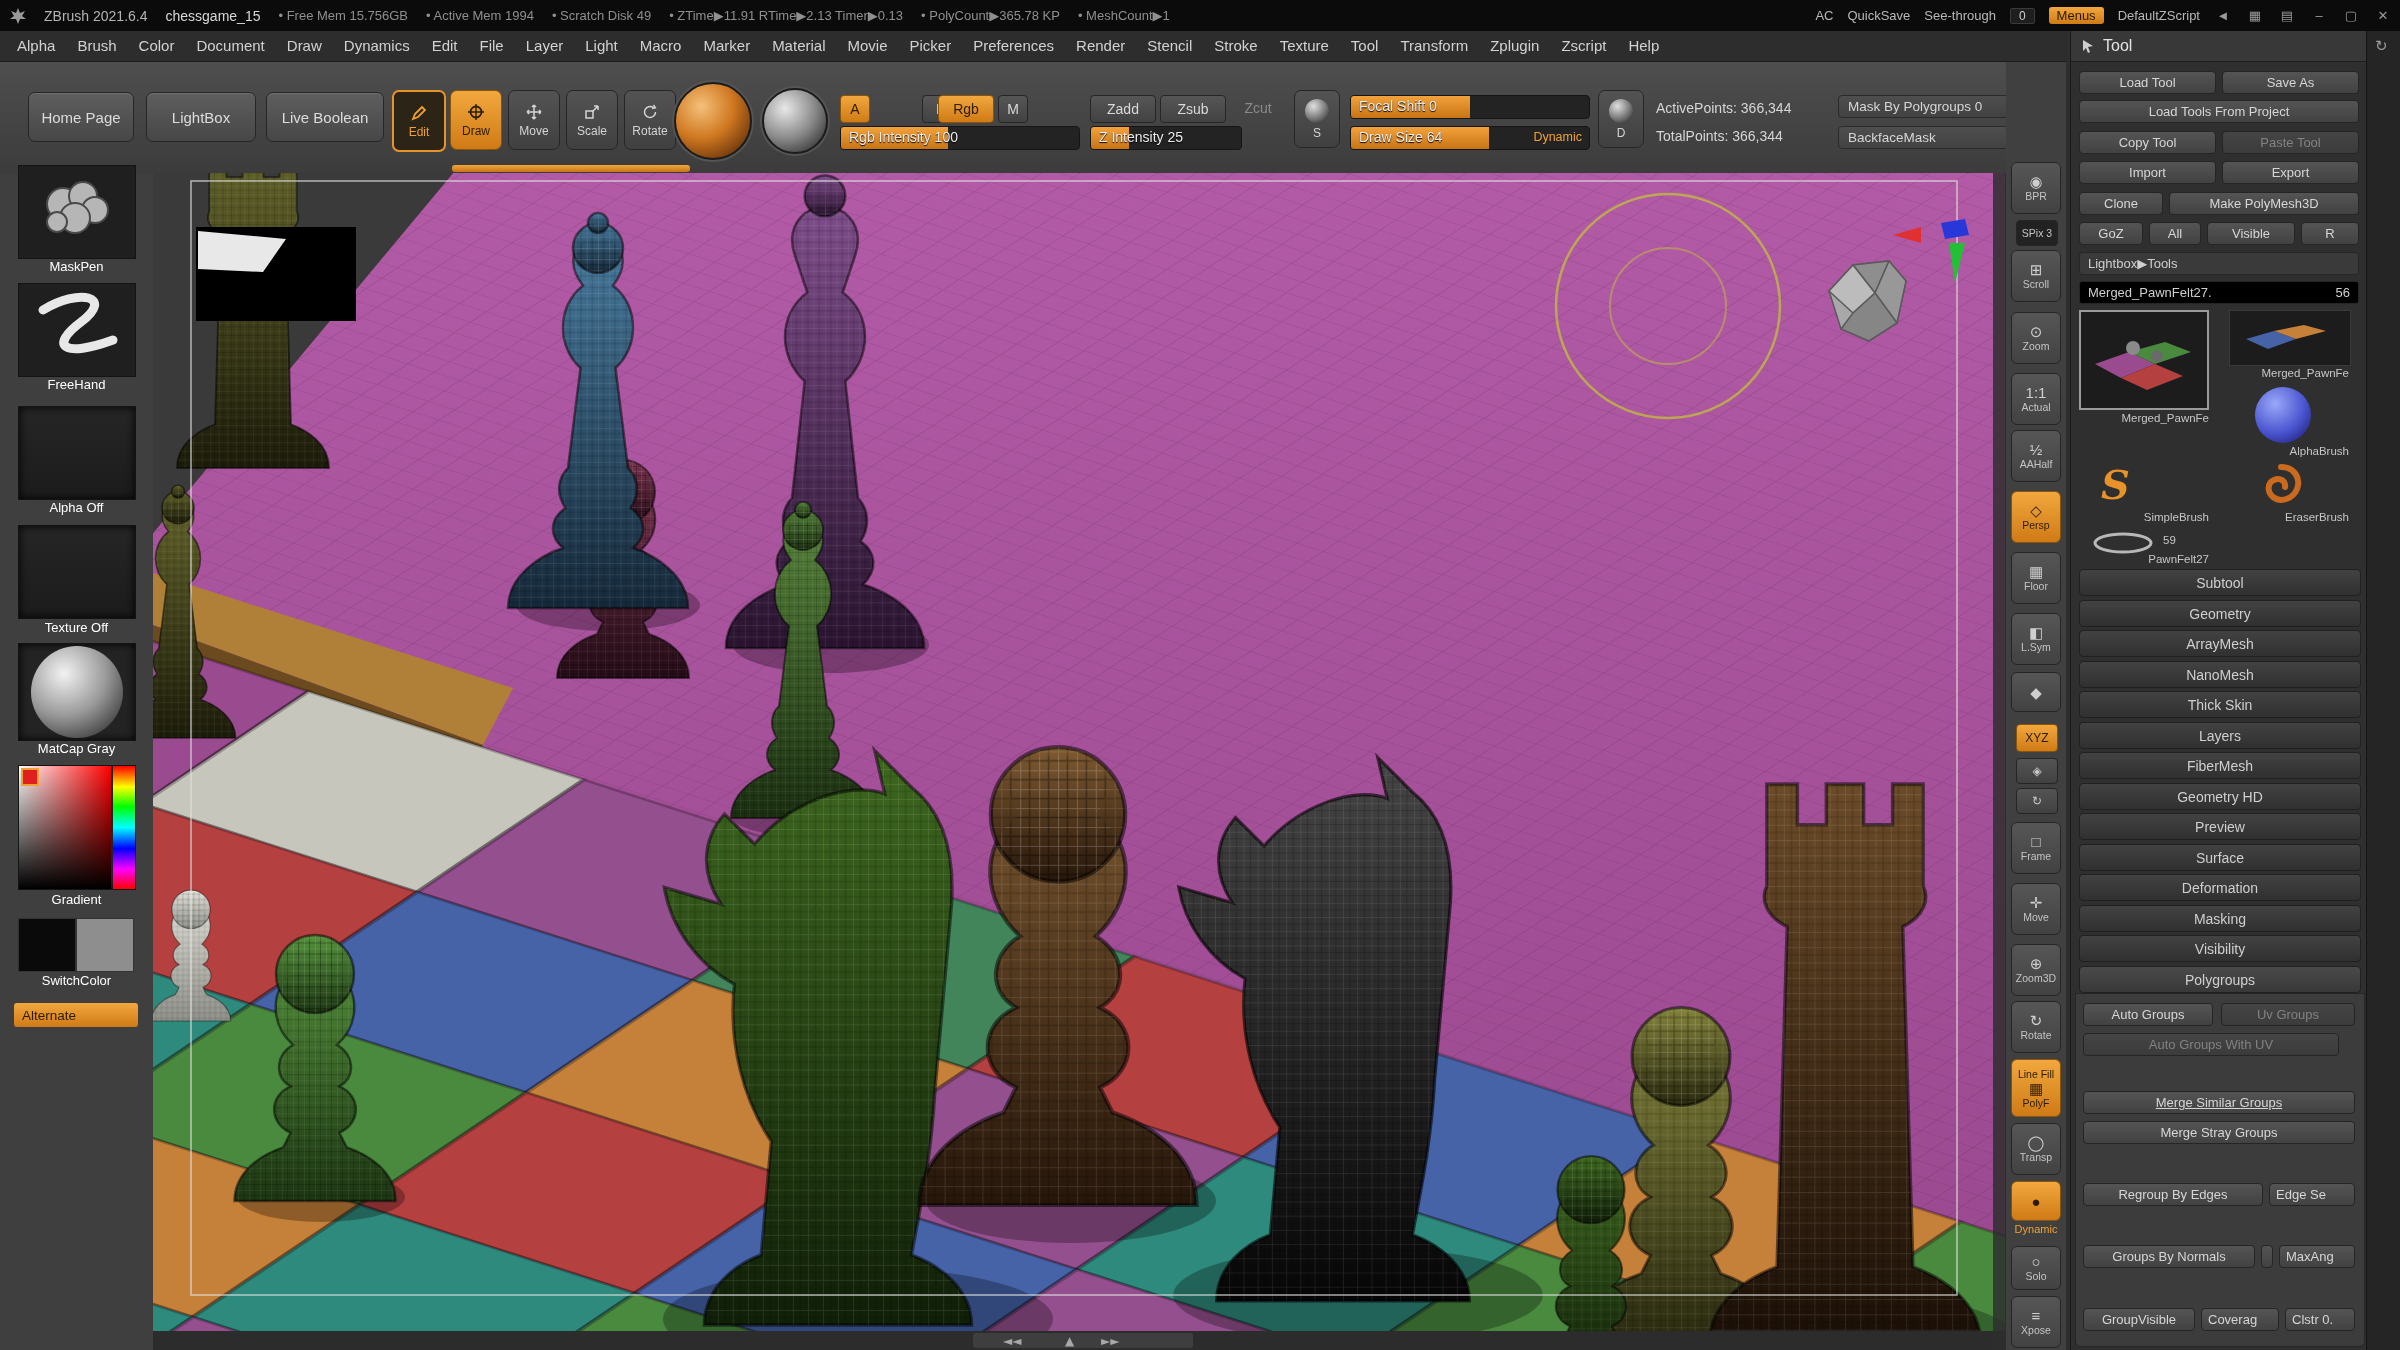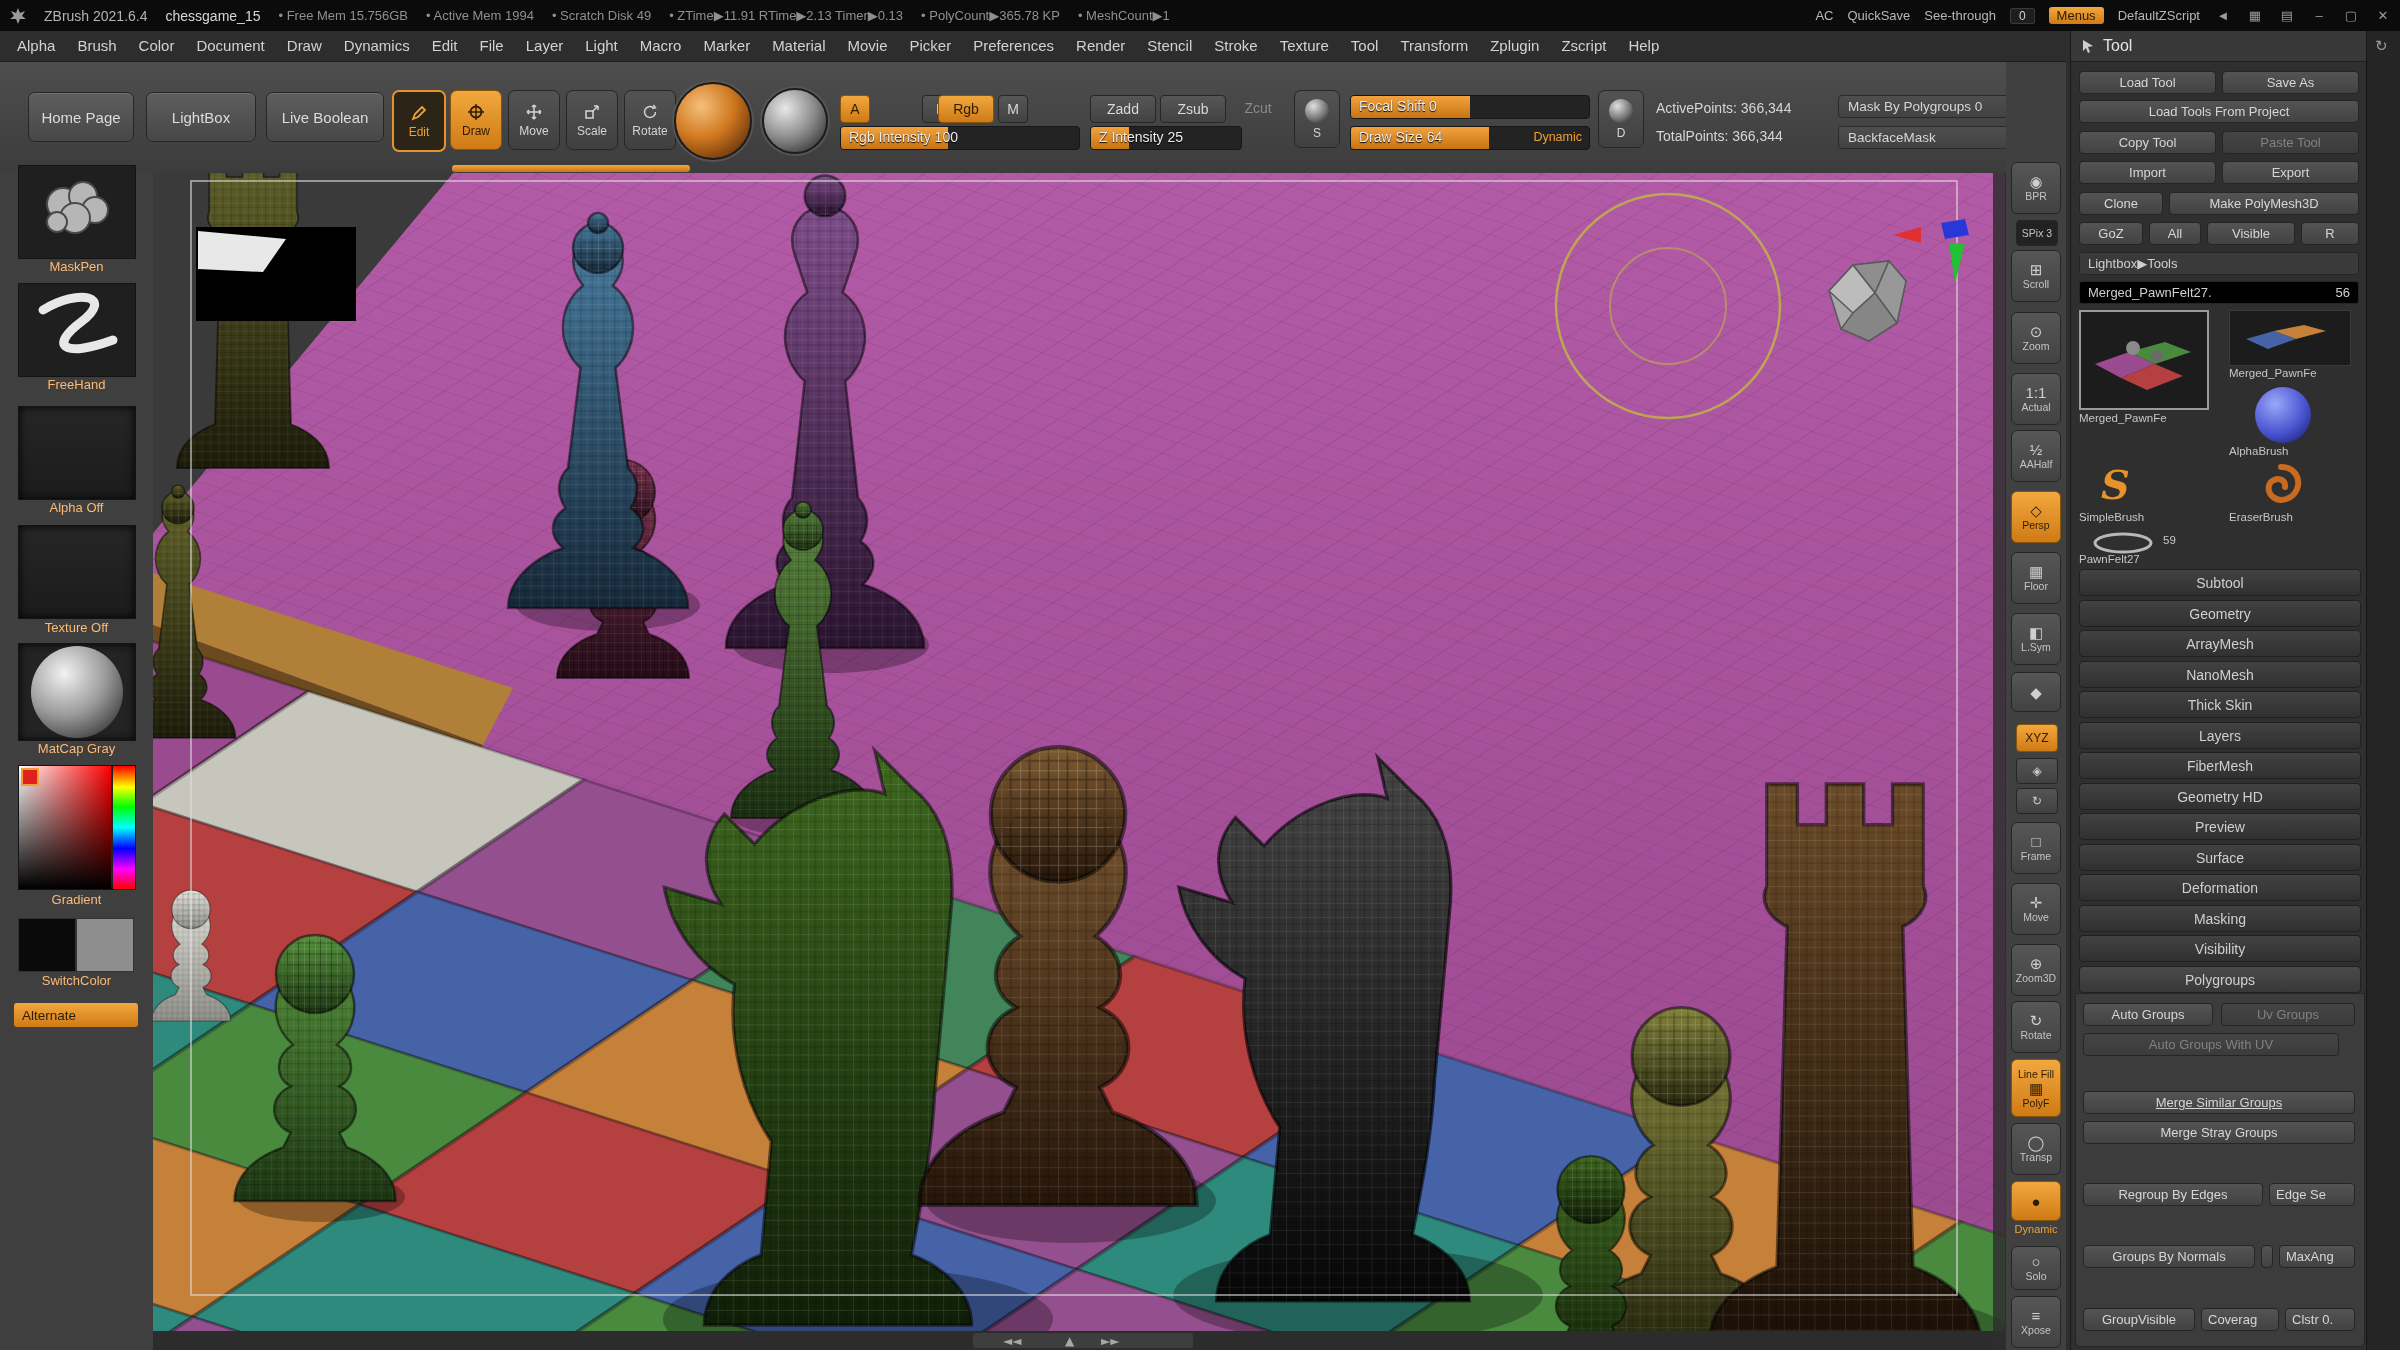--- a/index.html
+++ b/index.html
@@ -48,21 +48,21 @@
     border:1px solid #2a2a2a;border-radius:4px;color:#d6d6d6;font-size:13.5px;
     display:flex;align-items:center;padding:0 9px;box-sizing:border-box;}
   .ptxt{position:absolute;color:#d6d6d6;font-size:14px;white-space:nowrap;}
   .well{position:absolute;border-radius:50%;border:2px solid #1c1c1c;box-shadow:0 0 0 2px #555;}
   .orange-bar{position:absolute;background:linear-gradient(#f2a83e,#c87414);border-radius:3px;}
   
   #leftshelf{position:absolute;left:0;top:173px;width:153px;height:1177px;background:#3f3f3f;}
   #left-edge{position:absolute;left:0;top:173px;width:12px;height:1177px;background:#2a2a2a;}
   .lp-thumb{position:absolute;left:18px;width:116px;background:#232323;border:1px solid #141414;
     box-shadow:inset 0 0 8px #000;overflow:hidden;}
-  .lp-label{position:absolute;left:0;width:153px;text-align:center;font-size:13px;color:#fdba74;}
+  .lp-label{position:absolute;left:0;width:153px;text-align:center;font-size:13px;color:#ffffff;}
   .sphere{border-radius:50%;}
   
   #canvas{position:absolute;left:153px;top:173px;width:1852px;height:1177px;background:#3a3a3a;}
   .cnav{fill:#a8a8a8;font-size:12px;font-family:"DejaVu Sans",sans-serif;}
   
   #rightshelf{position:absolute;left:2006px;top:62px;width:60px;height:1288px;background:#404040;}
   .rs-btn{position:absolute;left:5px;width:50px;height:52px;background:linear-gradient(#565656,#424242);
     border:1px solid #252525;border-radius:6px;display:flex;flex-direction:column;
     align-items:center;justify-content:center;gap:1px;box-sizing:border-box;}
   .rs-ic{font-size:15px;color:#cfcfcf;line-height:1;}
@@ -81,21 +81,21 @@
   #tp-header .t{font-size:16px;color:#e4e4e4;}
   .pbtn{position:absolute;height:23px;background:linear-gradient(#545454,#424242);
     border:1px solid #252525;border-radius:4px;color:#d6d6d6;font-size:13px;
     display:flex;align-items:center;justify-content:center;box-sizing:border-box;overflow:hidden;white-space:nowrap;}
   .pbtn.dim{color:#828282;background:linear-gradient(#454545,#3b3b3b);}
   .pbar{position:absolute;height:23px;background:#3a3a3a;border:1px solid #262626;border-radius:3px;
     color:#cfcfcf;font-size:13px;display:flex;align-items:center;padding:0 8px;box-sizing:border-box;}
   .sec{position:absolute;left:8px;width:280px;height:25px;background:linear-gradient(#424242,#303030);
     border:1px solid #202020;border-radius:4px;color:#cfcfcf;font-size:14px;
     display:flex;align-items:center;justify-content:center;}
-  .tcap{position:absolute;text-align:left;font-size:11.5px;color:#c6c6c6;overflow:hidden;white-space:nowrap;}
+  .tcap{position:absolute;text-align:right;font-size:11.5px;color:#c6c6c6;overflow:hidden;white-space:nowrap;}
   #polypanel{position:absolute;left:4px;top:962px;width:288px;height:352px;background:#3c3c3c;
     border:1px solid #262626;border-radius:0 0 6px 6px;}
   #farright{position:absolute;left:2366px;top:31px;width:34px;height:1319px;background:#252525;
     border-left:1px solid #151515;}
 </style>
 </head>
 <body>
 
 <header id="titlebar">
   <svg width="16" height="16" viewBox="0 0 16 16">

